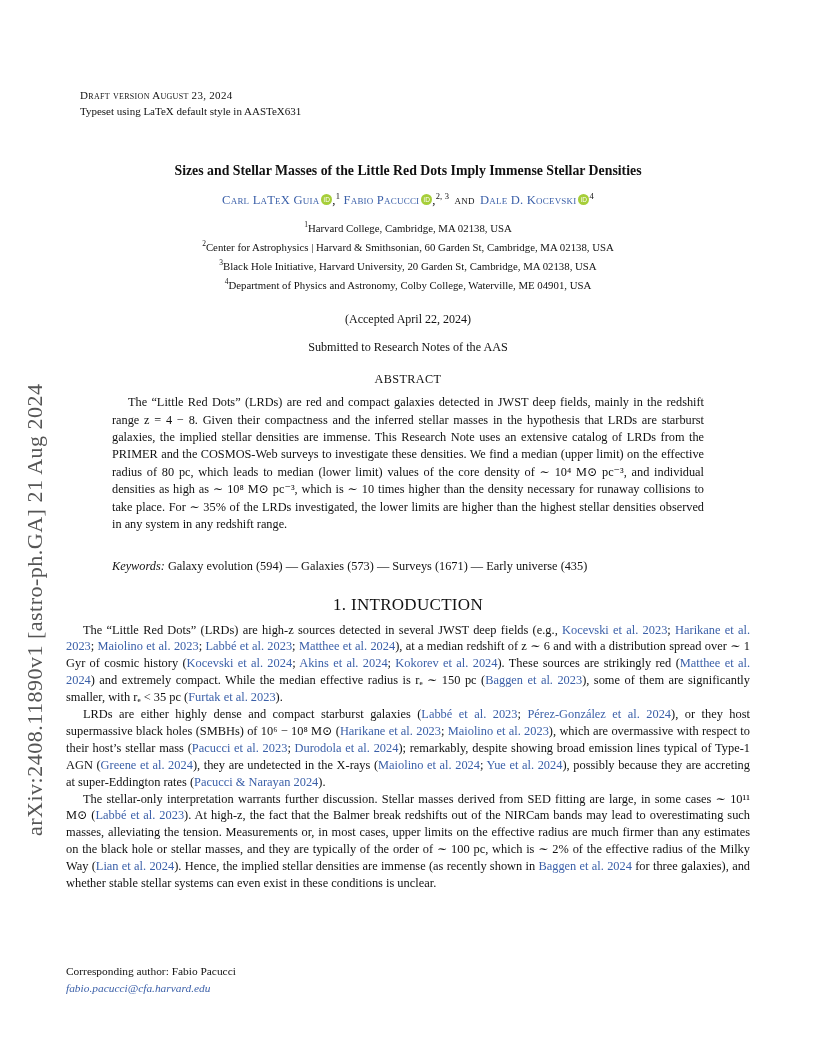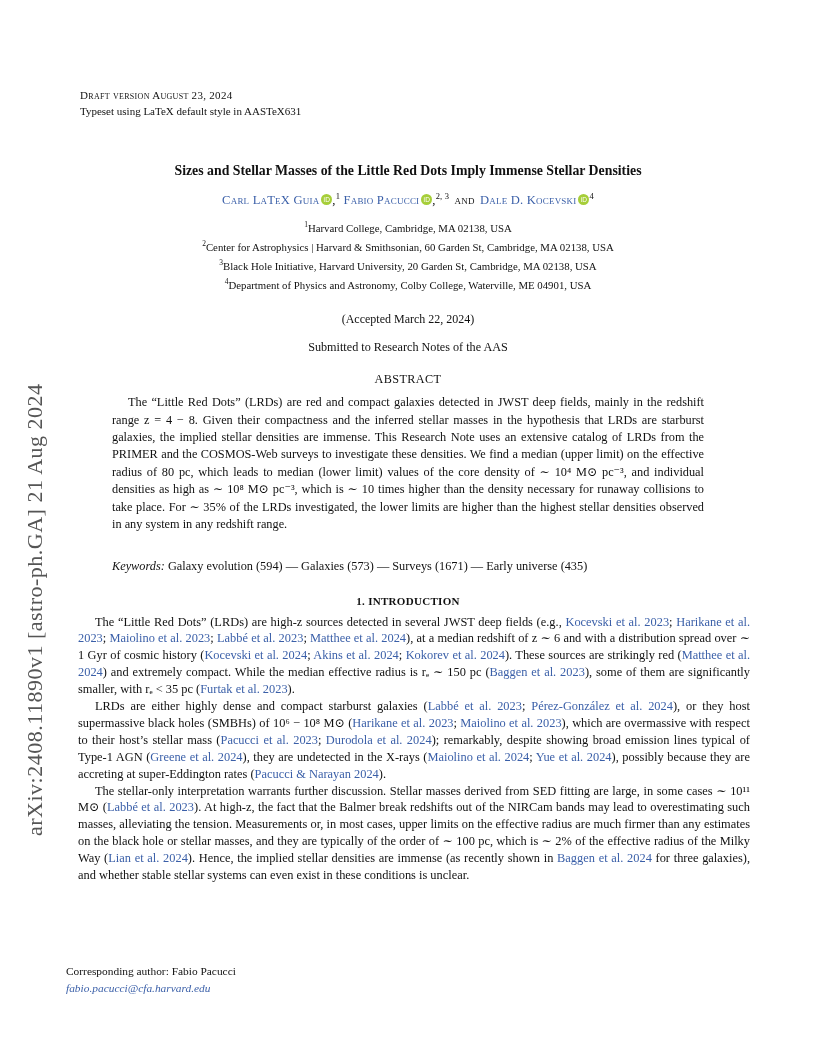--- a/index.html
+++ b/index.html
@@ -41,24 +41,24 @@
   .affils sup { font-size:7.5px; }
   .accepted { margin-top:19px; text-align:center; font-size:12px; }
   .submitted { margin-top:13px; text-align:center; font-size:12.2px; }
   .abs-head { margin-top:17px; text-align:center; font-size:12.2px; letter-spacing:0.4px; }
   .abstract {
     margin:7px 46px 0 46px; font-size:12.3px; line-height:17.4px;
     text-align:justify; text-indent:16px;
   }
   .keywords { margin:24px 46px 0 46px; font-size:12.3px; line-height:17px; }
   .kw-label { font-style:italic; }
-  .sec-head { margin-top:20px; text-align:center; font-size:11px; letter-spacing:0.3px;font-weight:bold; }
+  .sec-head { margin-top:20px; text-align:center; font-size:17px; letter-spacing:0.3px; }
   .body-par {
     margin-top:7px; font-size:12.4px; line-height:16.9px;
-    text-align:justify; text-indent:17px;margin-left:12px;
+    text-align:justify; text-indent:17px;
   }
   .body-par + .body-par { margin-top:0; }
   .cite { color:var(--link); text-decoration:none; cursor:pointer; }
   .footer { position:absolute; left:66px; top:964px; font-size:11.4px; line-height:15px; }
   .footer-email { color:var(--link); text-decoration:none; cursor:pointer; display:inline-block; margin-top:2px;font-style:italic; }
 </style>
 </head>
 <body>
 
 <div class="page">
@@ -81,21 +81,21 @@
       <span><a class="author-name">Dale D. Kocevski</a><span class="orcid">iD</span><sup>4</sup></span>
     </div>
 
     <div class="affils">
       <div><sup>1</sup><span>Harvard College, Cambridge, MA 02138, USA</span></div>
       <div><sup>2</sup><span>Center for Astrophysics | Harvard &amp; Smithsonian, 60 Garden St, Cambridge, MA 02138, USA</span></div>
       <div><sup>3</sup><span>Black Hole Initiative, Harvard University, 20 Garden St, Cambridge, MA 02138, USA</span></div>
       <div><sup>4</sup><span>Department of Physics and Astronomy, Colby College, Waterville, ME 04901, USA</span></div>
     </div>
 
-    <div class="accepted">(Accepted March 22, 2024)</div>
+    <div class="accepted">(Accepted April 22, 2024)</div>
     <div class="submitted">Submitted to Research Notes of the AAS</div>
 
     <div class="abs-head">ABSTRACT</div>
     <p class="abstract">The “Little Red Dots” (LRDs) are red and compact galaxies detected in JWST deep fields, mainly in the redshift range z = 4 − 8. Given their compactness and the inferred stellar masses in the hypothesis that LRDs are starburst galaxies, the implied stellar densities are immense. This Research Note uses an extensive catalog of LRDs from the PRIMER and the COSMOS-Web surveys to investigate these densities. We find a median (upper limit) on the effective radius of 80 pc, which leads to median (lower limit) values of the core density of ∼ 10⁴ M⊙ pc⁻³, and individual densities as high as ∼ 10⁸ M⊙ pc⁻³, which is ∼ 10 times higher than the density necessary for runaway collisions to take place. For ∼ 35% of the LRDs investigated, the lower limits are higher than the highest stellar densities observed in any system in any redshift range.</p>
 
     <p class="keywords">
       <span class="kw-label">Keywords:</span><span> Galaxy evolution (594) — Galaxies (573) — Surveys (1671) — Early universe (435)</span>
     </p>
 
     <div class="sec-head">1. INTRODUCTION</div>

